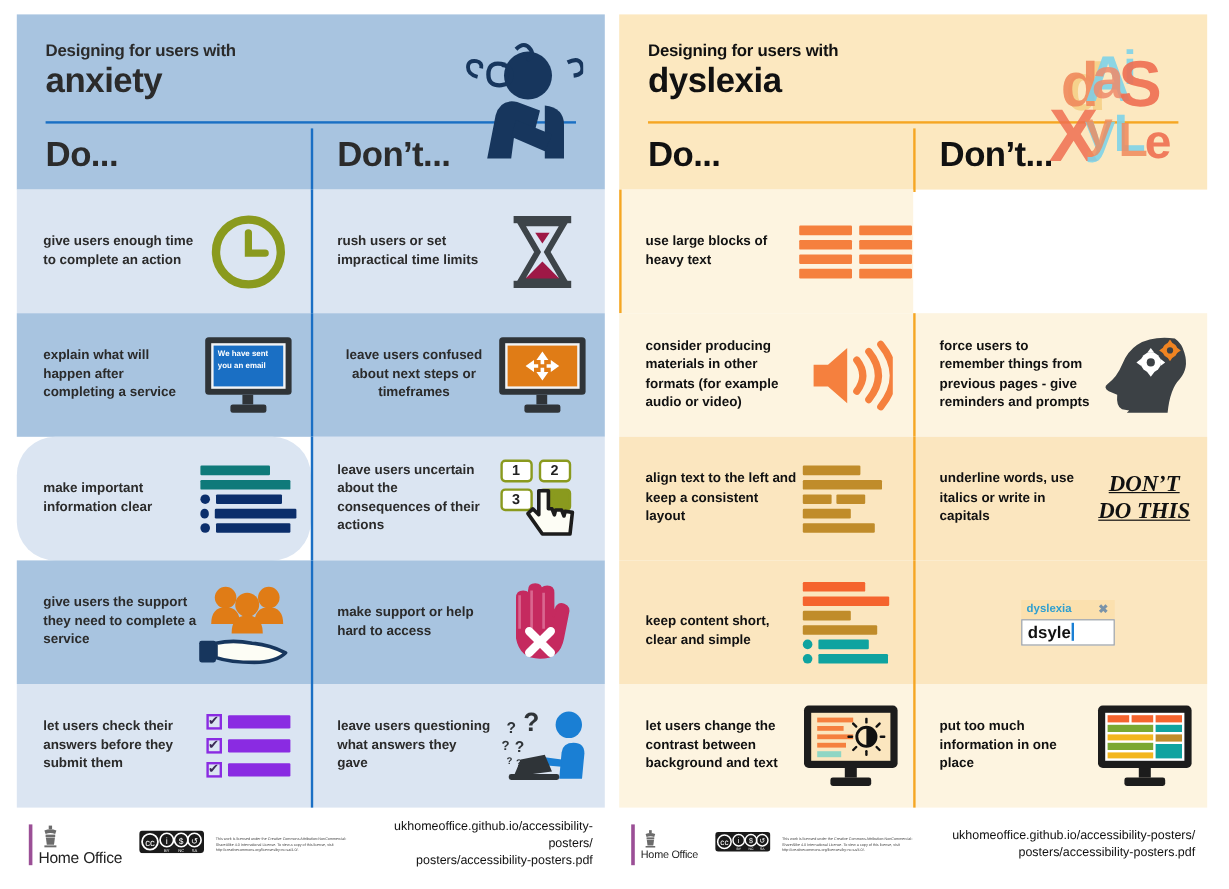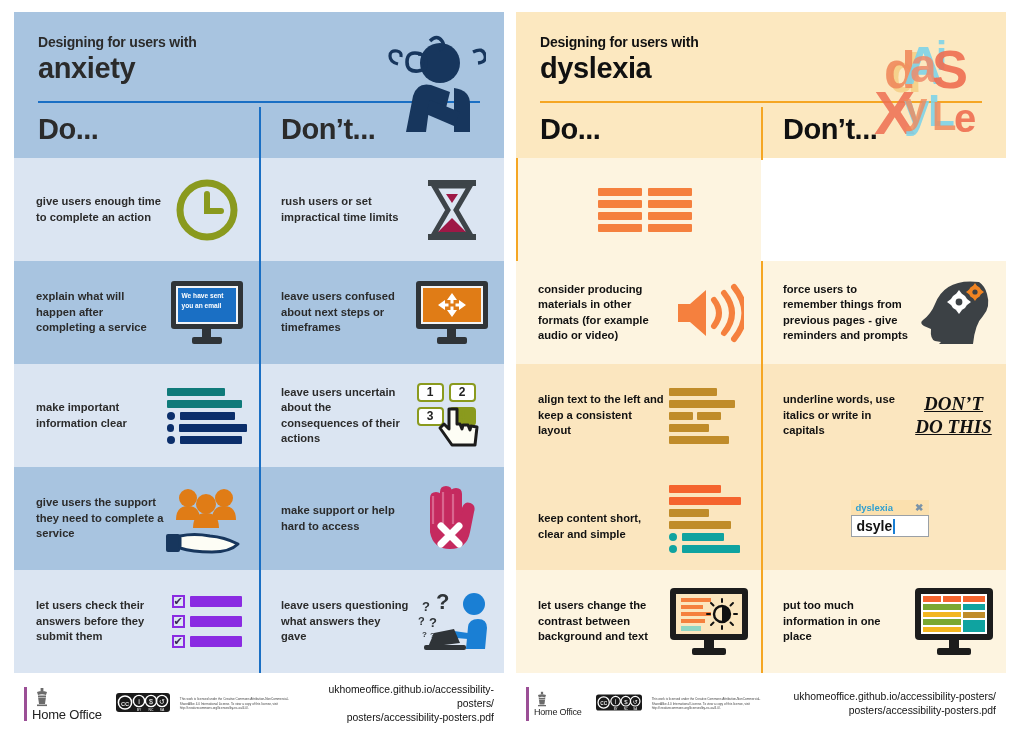--- a/index.html
+++ b/index.html
@@ -126,21 +126,21 @@
                   <div style="background:#1a6fc4;color:#fff;font-size:6.6px;font-weight:bold;line-height:1.5;padding:3px 4px;height:100%;">We have sent you an email</div>
                 </div>
               </div>
               <div style="width:9px;height:8px;background:#2f3438;"></div>
               <div class="monitor-stand" style="background:#2f3438;"></div>
             </div>
           </div>
         </div>
         <div class="cell" style="background:#a8c4e0;">
           <div class="vdiv" style="background:#1a6fc4;left:0;"></div>
-          <div class="txt" style="color:#2b2b2b;">leave users confused about next steps or timeframes</div>
+          <div class="txt" style="color:#2b2b2b;text-align:center;">leave users confused about next steps or timeframes</div>
           <div class="art">
             <div style="display:flex;flex-direction:column;align-items:center;">
               <div style="width:72px;height:48px;background:#2f3438;border-radius:3px;padding:5px;">
                 <div style="width:100%;height:100%;background:#f2f4f6;padding:2px;">
                   <div style="background:#e07c16;width:100%;height:100%;display:flex;align-items:center;justify-content:center;">
                     <svg width="30" height="28" viewBox="0 0 30 28">
                       <path d="M15 2 L20 9 L16.5 9 L16.5 12.5 L13.5 12.5 L13.5 9 L10 9 Z" fill="#fff"></path>
                       <path d="M15 26 L10 19 L13.5 19 L13.5 15.5 L16.5 15.5 L16.5 19 L20 19 Z" fill="#fff"></path>
                       <path d="M1 14 L8 9 L8 12.5 L11.5 12.5 L11.5 15.5 L8 15.5 L8 19 Z" fill="#fff"></path>
                       <path d="M29 14 L22 19 L22 15.5 L18.5 15.5 L18.5 12.5 L22 12.5 L22 9 Z" fill="#fff"></path>
@@ -149,21 +149,21 @@
                 </div>
               </div>
               <div style="width:9px;height:8px;background:#2f3438;"></div>
               <div class="monitor-stand" style="background:#2f3438;"></div>
             </div>
           </div>
         </div>
       </div>
 
       <div class="row">
-        <div class="cell" style="background:#dbe5f2;">
+        <div class="cell" style="background:#dbe5f2;border-radius:32px;">
           <div class="txt" style="color:#2b2b2b;">make important information clear</div>
           <div class="art">
             <div class="bars" style="width:80px;">
               <div class="bar" style="width:58px;background:#0f7a7a;"></div>
               <div class="bar" style="width:75px;background:#0f7a7a;"></div>
               <div class="bulrow">
                   <span class="bul" style="background:#0b2e6b;"></span>
                   <span class="bar" style="width:55px;background:#0b2e6b;"></span>
                 </div>
               <div class="bulrow">
@@ -342,20 +342,21 @@
           <div class="lbl" style="color:#111;">Don’t...</div>
         </div>
       </div>
     </div>
 
     <div class="rows">
 
       <div class="row">
         <div class="cell" style="background:#fdf4e0;">
           <div class="vdiv" style="background:#f5a623;left:0;"></div>
+          <div class="txt" style="color:#111;">use large blocks of heavy text</div>
           <div class="art">
             <div style="display:flex;gap:6px;">
               <div class="bars">
                 <div class="bar" style="width:44px;background:#f5803e;"></div>
                 <div class="bar" style="width:44px;background:#f5803e;"></div>
                 <div class="bar" style="width:44px;background:#f5803e;"></div>
                 <div class="bar" style="width:44px;background:#f5803e;"></div>
               </div>
               <div class="bars">
                 <div class="bar" style="width:44px;background:#f5803e;"></div>

